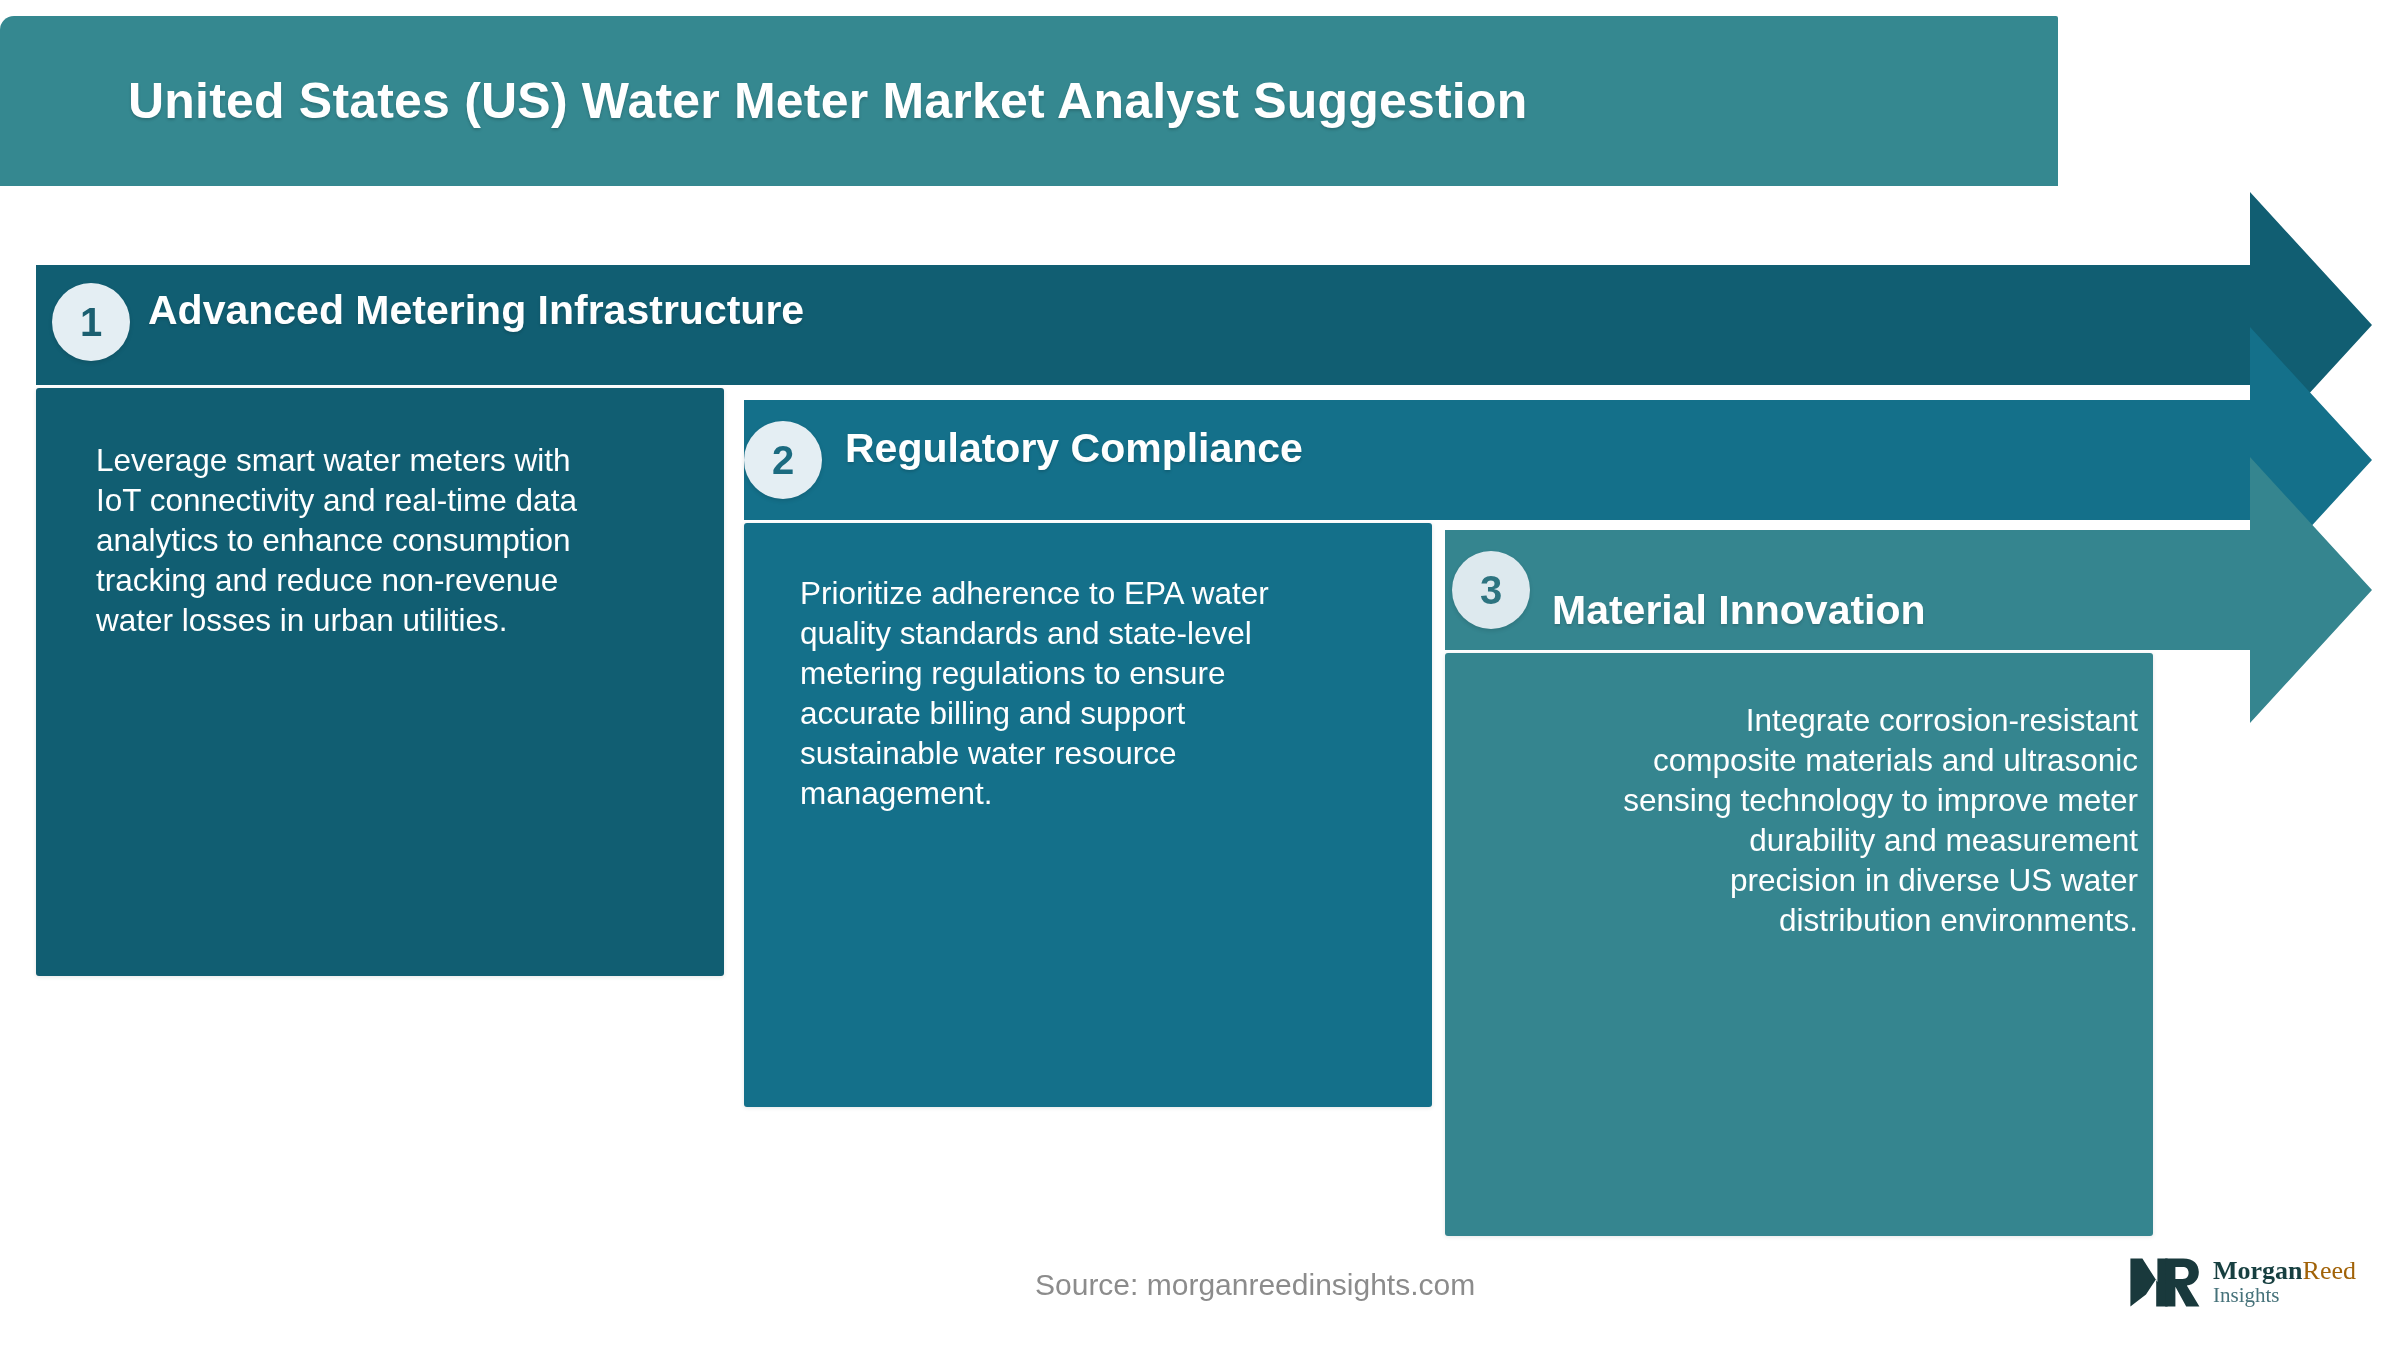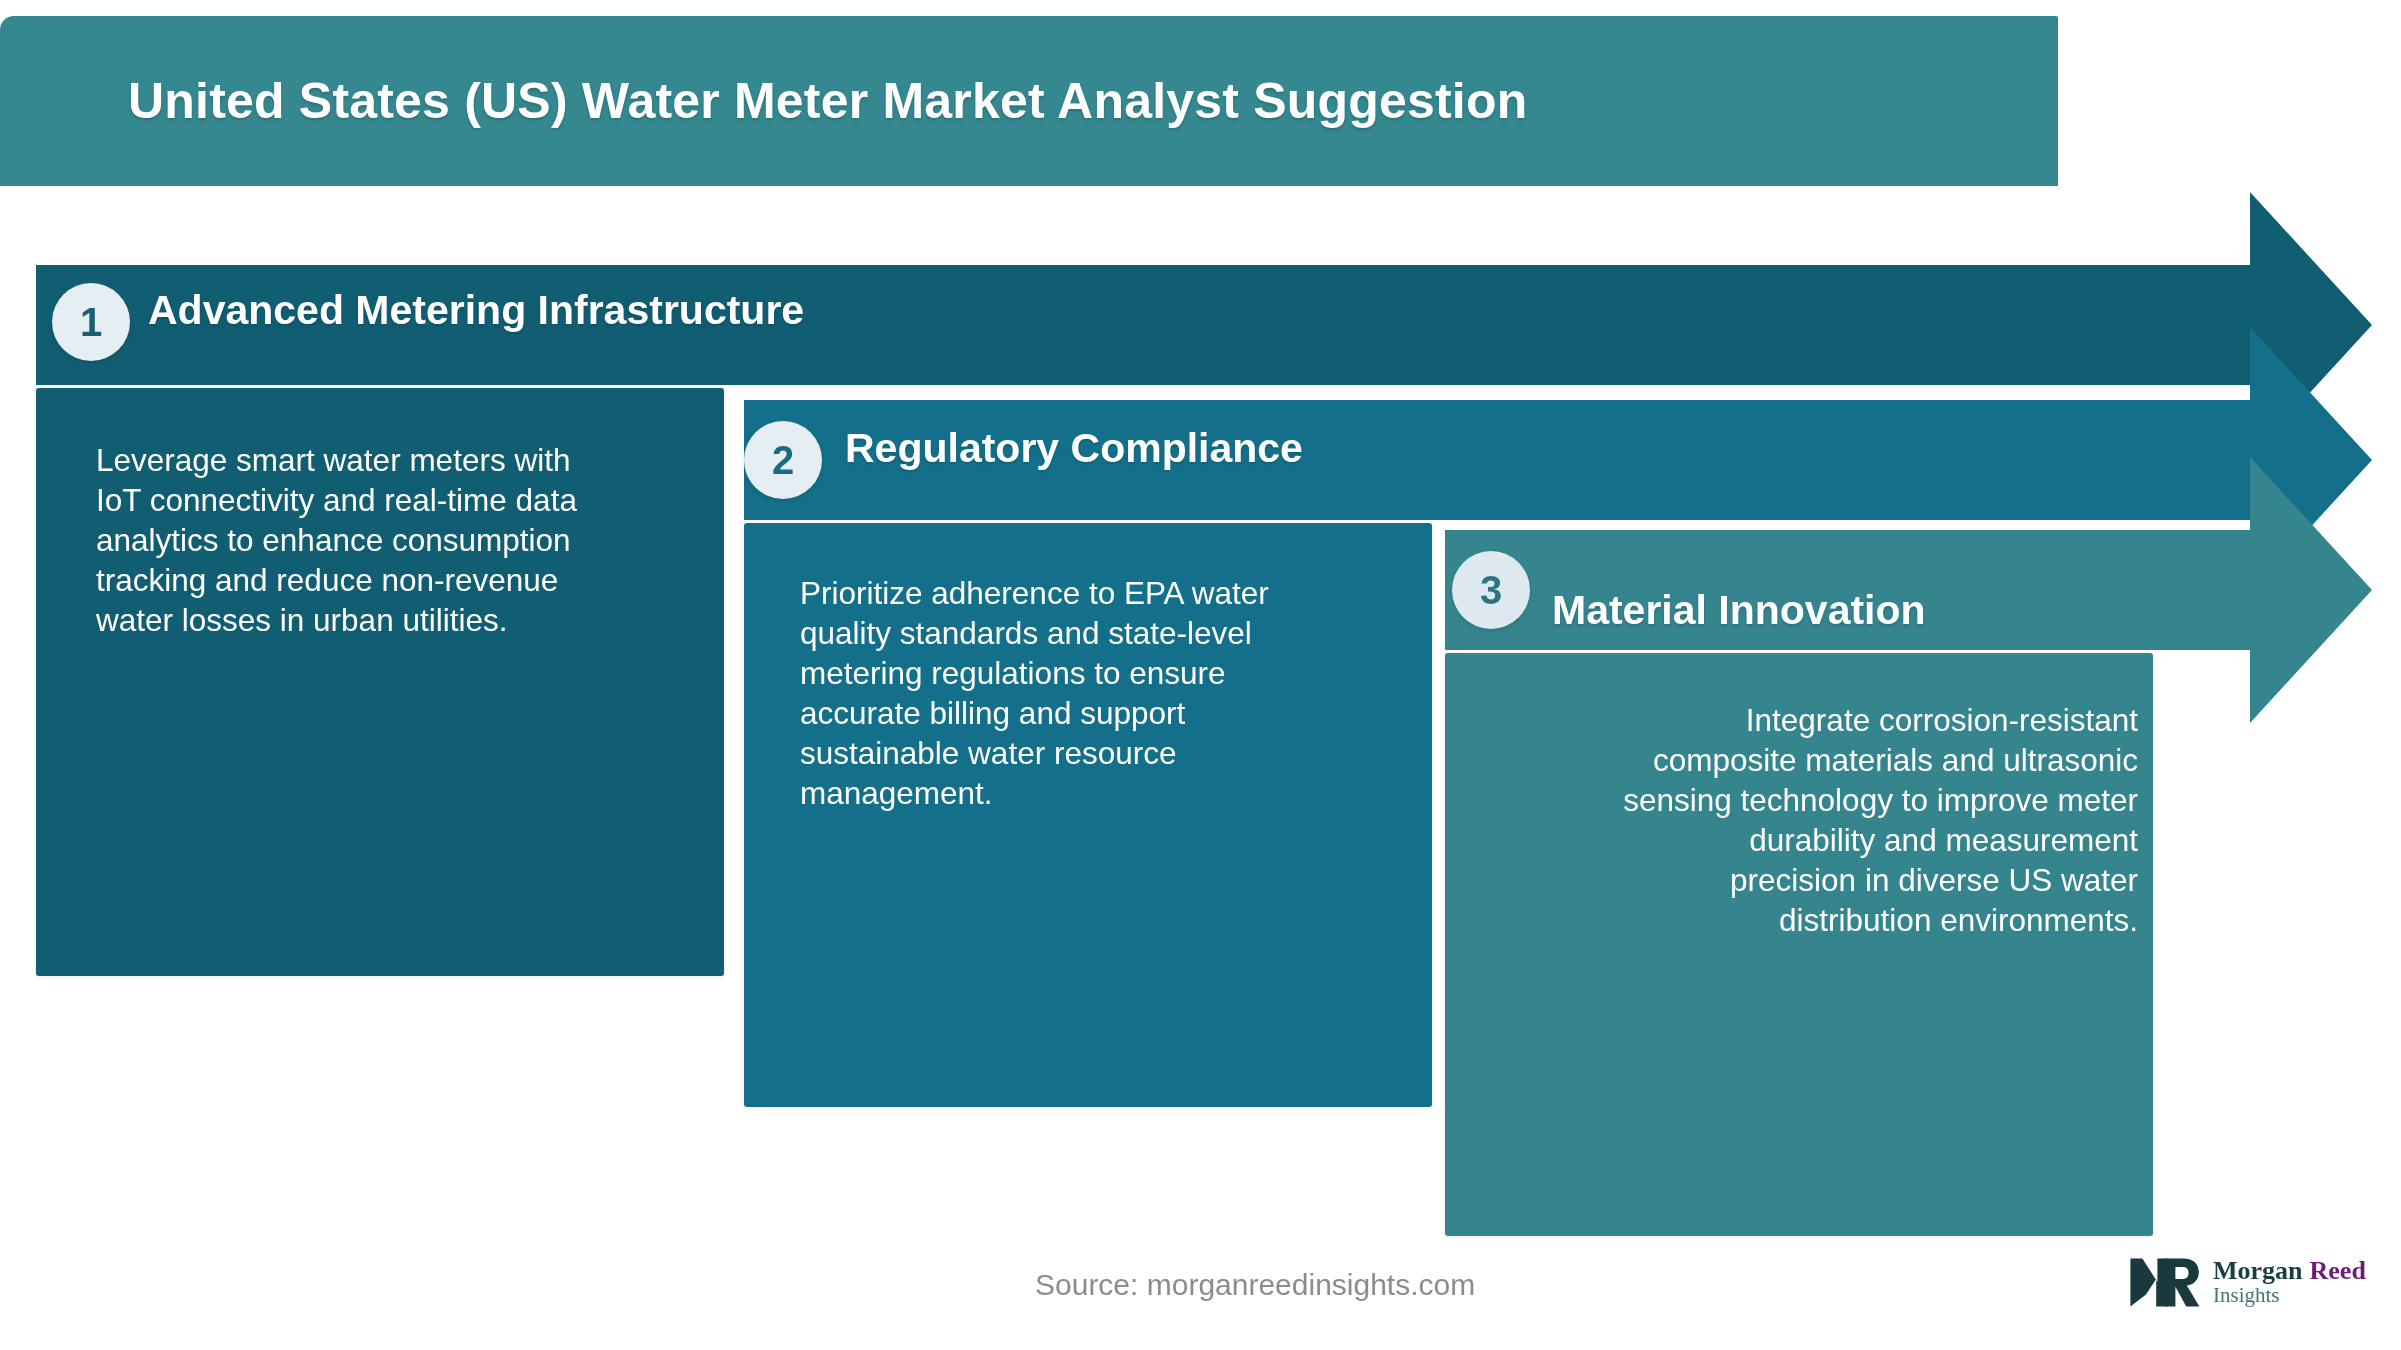--- a/index.html
+++ b/index.html
@@ -68,21 +68,21 @@
     margin-left:36px;
   }
   .logo{
     position:absolute;left:2128px;top:1255px;
     display:flex;align-items:center;gap:13px;
   }
   .logo-mark{width:72px;height:54px;flex:0 0 auto;}
   .logo-words{display:flex;flex-direction:column;line-height:1.02;}
   .logo-line1{font-family:"Liberation Serif","DejaVu Serif",serif;font-size:26px;color:#173f40;}
   .logo-line1 b{font-weight:bold;}
-  .logo-line1 span{color:#701a75;font-weight:bold;margin-left:7px;}
+  .logo-line1 span{color:#a16207;font-weight:normal;}
   .logo-line2{font-family:"Liberation Serif","DejaVu Serif",serif;font-size:21px;color:#46727a;}
 </style>
 </head>
 <body>
 
 <div id="stage">
 
   <div class="header" style="background: rgb(53, 136, 144);">
     <div class="header-title">United States (US) Water Meter Market Analyst Suggestion</div>
   </div>

